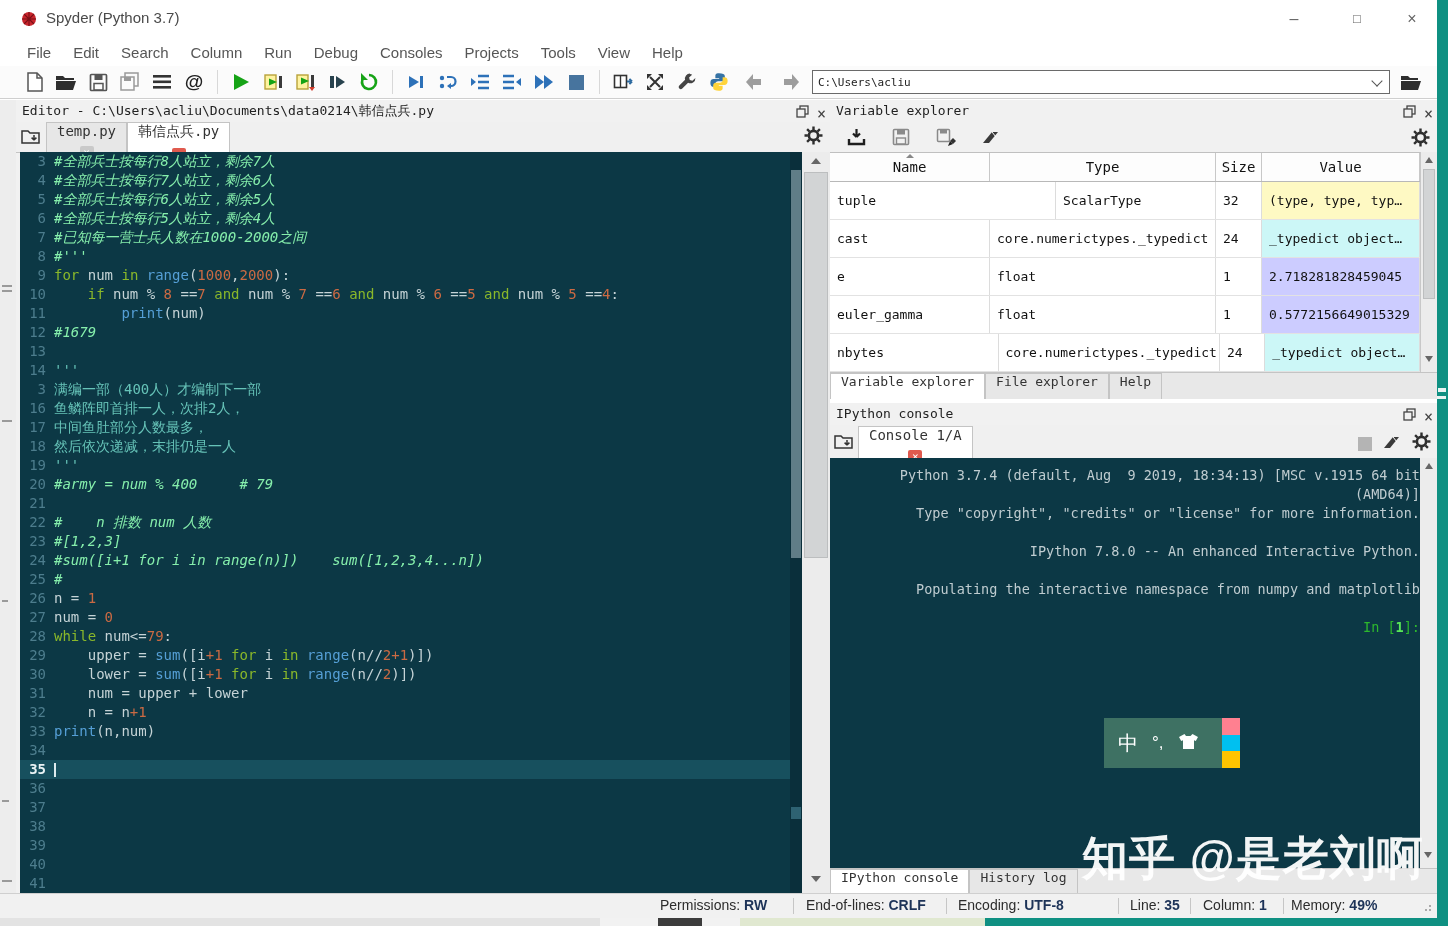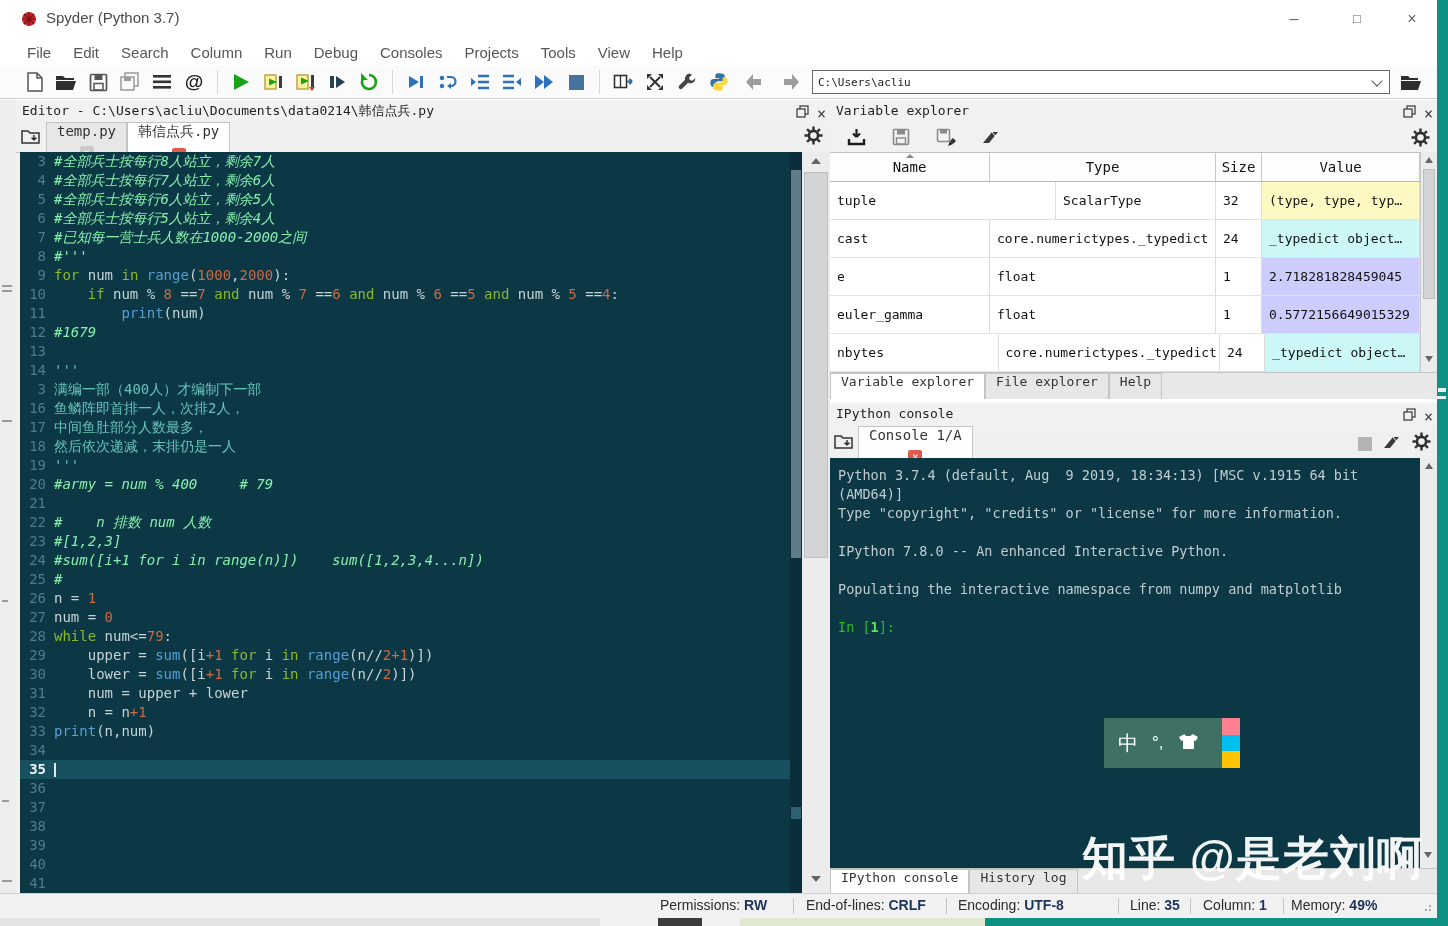--- a/index.html
+++ b/index.html
@@ -65,21 +65,21 @@
   .sort-up{position:absolute;top:1px;left:50%;margin-left:-4px;width:0;height:0;border-left:4px solid transparent;border-right:4px solid transparent;border-bottom:4px solid #888;}
   .vt-row{display:flex;height:37px;border-bottom:1px solid #e2e2e2;}
   .vt-c{display:flex;align-items:center;padding-left:7px;border-right:1px solid #dcdcdc;box-sizing:border-box;color:#111;overflow:hidden;white-space:nowrap;}
   #var-vscroll{left:590px;top:52px;width:17px;height:220px;border-left:1px solid #c8c8c8;box-sizing:border-box;}
   #var-tabs{top:272px;height:26px;border-bottom:none;border-top:1px solid #c4c4c4;background:#e8e8e8;}
   #var-tabs .tab{font-size:13px;height:26px;}
   
   #con-panel{left:830px;top:403px;width:607px;height:490px;}
   #con-tabbar{top:22px;height:33px;padding-left:28px;}
   #con-out{position:absolute;left:0;top:55px;width:590px;height:410px;background:#0c3845;font-family:"DejaVu Sans Mono",monospace;font-size:13.5px;color:#bfccd0;overflow:hidden;padding:8px 0 0 8px;box-sizing:border-box;}
-  .con-line{height:19px;line-height:19px;white-space:pre;}
+  .con-line{height:19px;line-height:19px;white-space:pre;text-align:right;}
   .prompt{color:#2db82d;}
   .prompt .pnum{color:#58e858;font-weight:bold;}
   #con-vscroll{left:590px;top:55px;width:17px;height:410px;}
   #con-tabs{top:465px;height:25px;background:#e8e8e8;border-top:1px solid #c4c4c4;border-bottom:none;}
   #con-tabs .tab{font-size:13px;height:25px;}
   .con-right-icons{position:absolute;right:6px;top:29px;display:flex;gap:10px;align-items:center;}
   .interrupt-sq{width:14px;height:14px;background:#b4b4b4;}
   
   #ime{left:1104px;top:718px;width:136px;height:50px;background:#3e7163;display:flex;align-items:center;z-index:40;}
   .ime-item{color:#fff;font-size:20px;margin-left:14px;}

